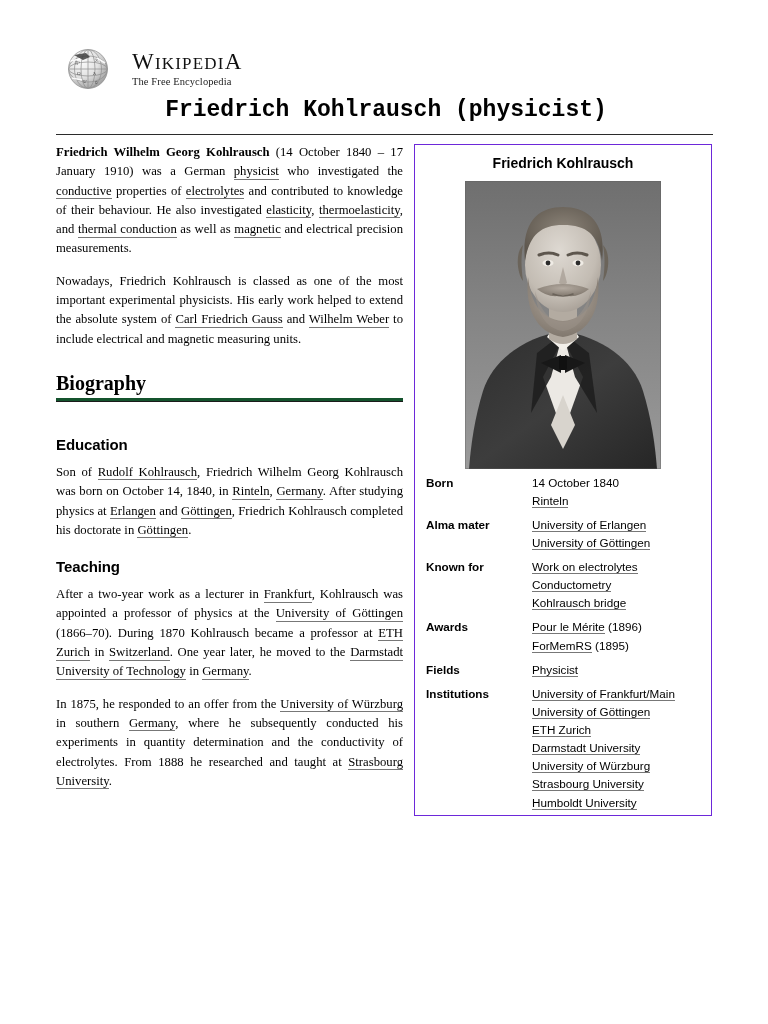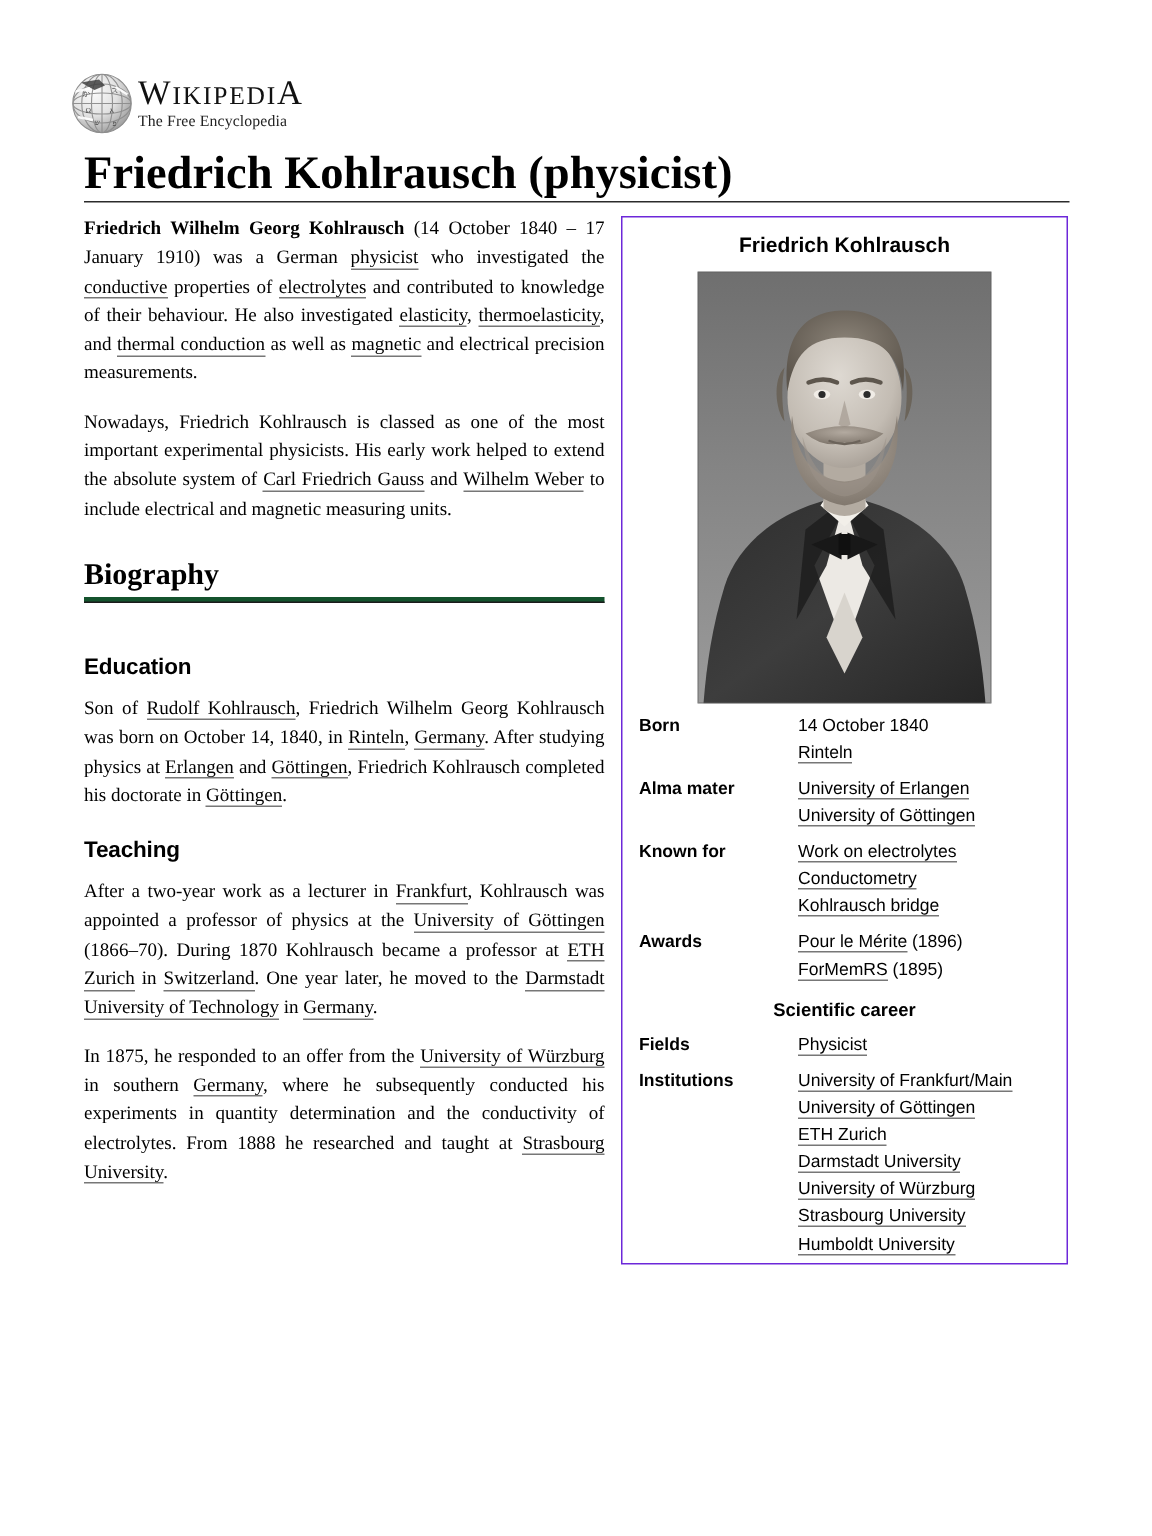--- a/index.html
+++ b/index.html
@@ -19,25 +19,25 @@
   .page {
     position: absolute;
     left: 0; top: 0;
     width: 768px;
     height: 1024px;
   }
 
   
   .masthead {
     position: absolute;
-    left: 44px;
+    left: 64px;
     top: 44px;
     display: flex;
     align-items: center;
-    gap: 0;
+    gap: 20px;
   }
   .globe {
     width: 48px;
     height: 48px;
     position: relative;
     flex: 0 0 auto;
   }
   .wordmark {
     display: flex;
     flex-direction: column;
@@ -62,25 +62,26 @@
     margin-top: 4px;
     letter-spacing: 0.1px;
   }
 
   
   .page-title {
     position: absolute;
     left: 56px;
     top: 98px;
     width: 660px;
-    font-family: Liberation Serif, serif;
-    font-size: 31px;
+    font-family: Liberation Mono, monospace;
+    font-size: 23px;
     font-weight: bold;
     line-height: 1.12;
     color: #000;
+    text-align: center;
   }
   .title-rule {
     position: absolute;
     left: 56px;
     top: 134px;
     width: 657px;
     height: 1px;
     background: #2b2b2b;
   }
 
@@ -396,23 +397,20 @@
             <span class="line"><a class="ibl" href="#">Kohlrausch bridge</a></span>
           </td>
         </tr>
         <tr>
           <th class="lbl">Awards</th>
           <td class="val">
             <span class="line"><a class="ibl" href="#">Pour le Mérite</a><span> (1896)</span></span>
             <span class="line"><a class="ibl" href="#">ForMemRS</a><span> (1895)</span></span>
           </td>
         </tr>
-        <tr class="ib-subheader">
-          <td colspan="2">Scientific career</td>
-        </tr>
         <tr>
           <th class="lbl">Fields</th>
           <td class="val">
             <span class="line"><a class="ibl" href="#">Physicist</a></span>
           </td>
         </tr>
         <tr>
           <th class="lbl">Institutions</th>
           <td class="val">
             <span class="line"><a class="ibl" href="#">University of Frankfurt/Main</a></span>

